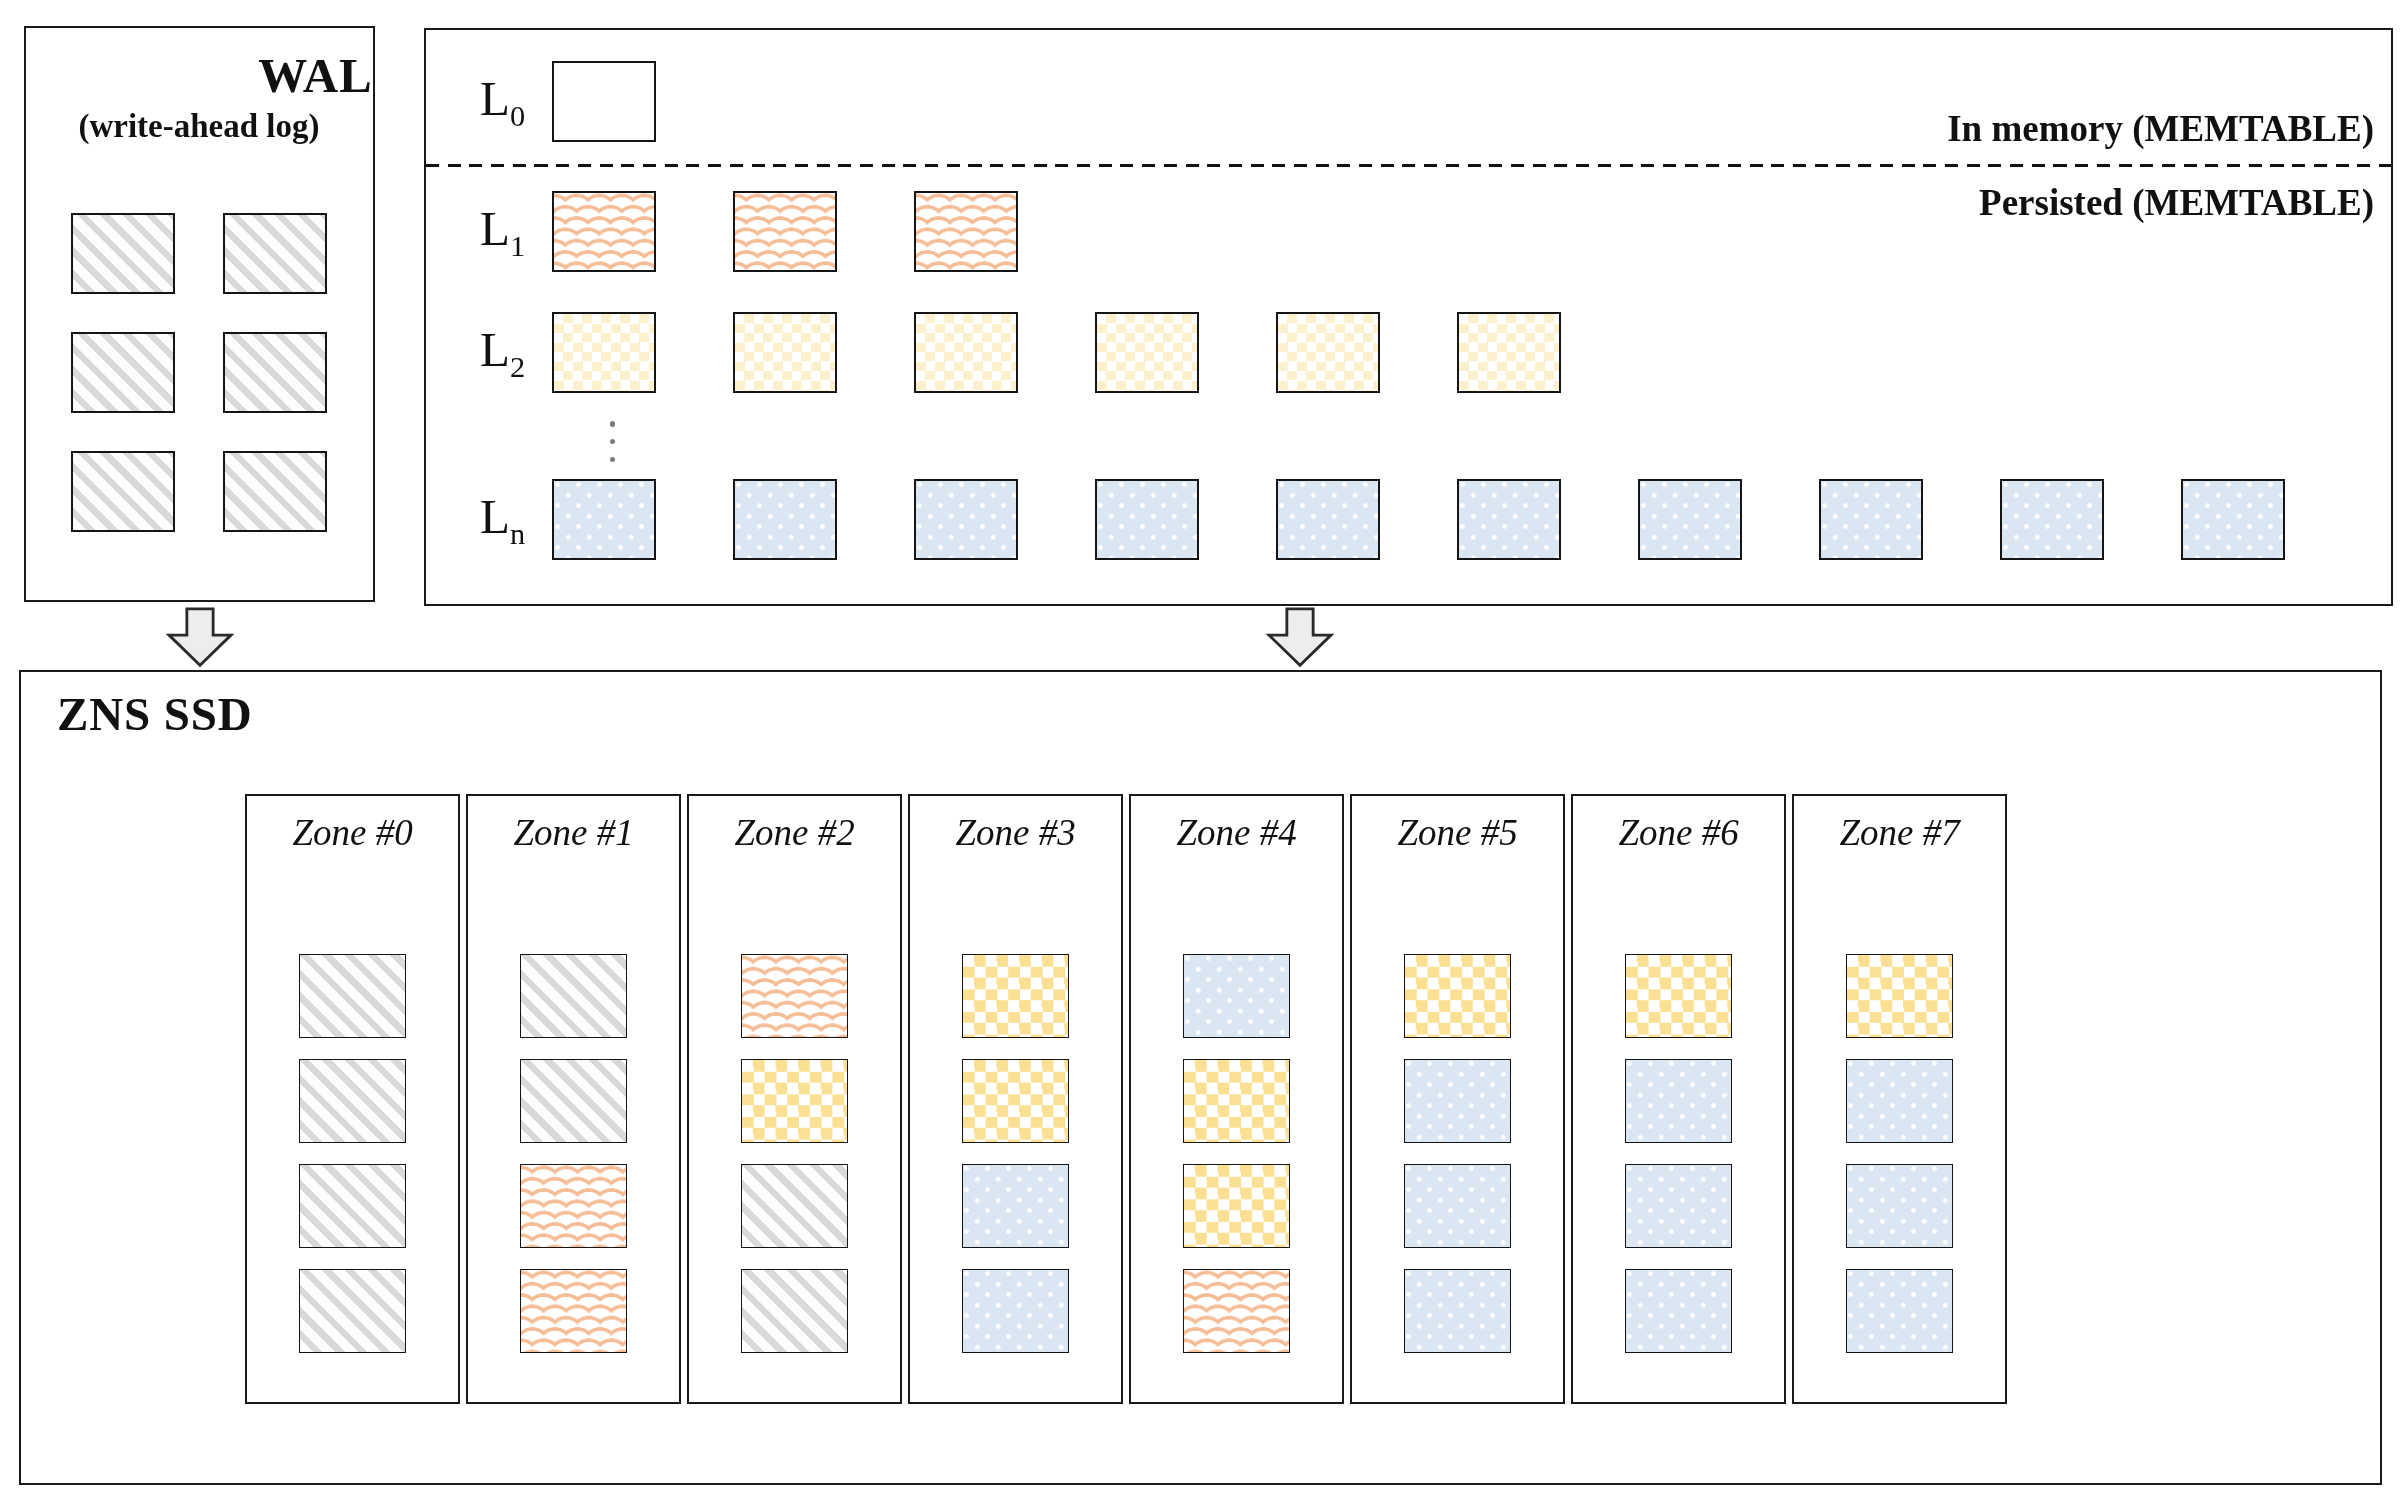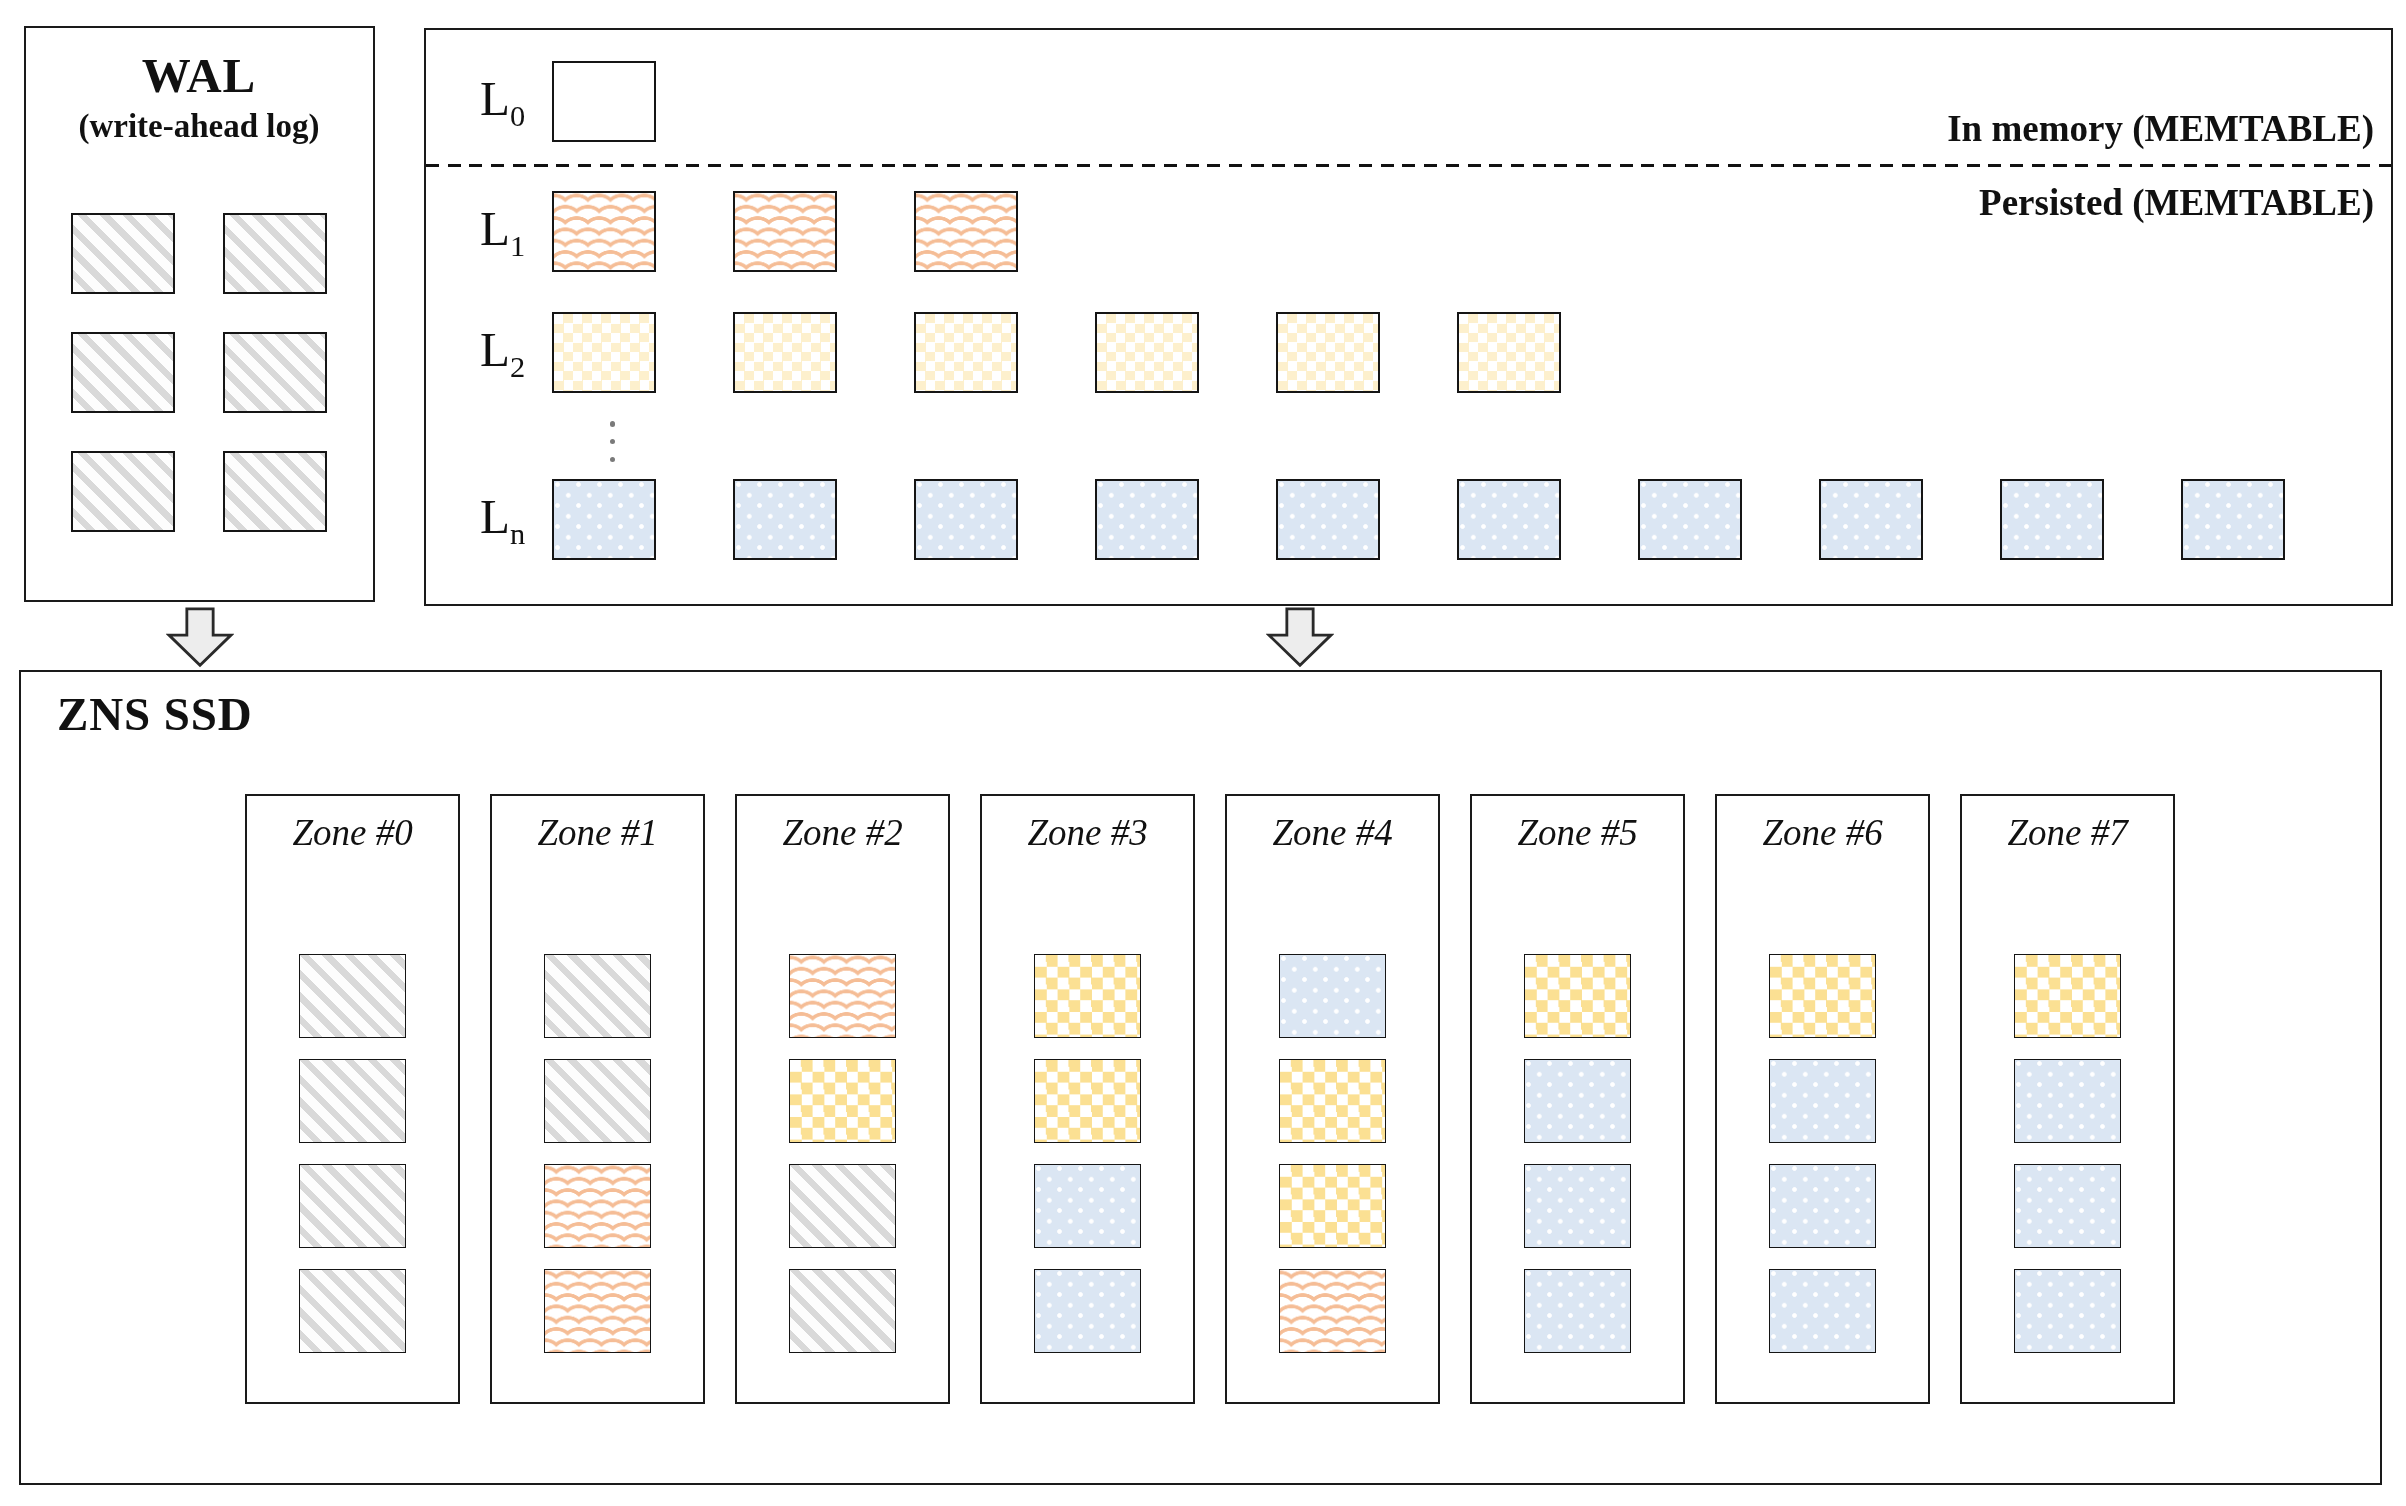--- a/index.html
+++ b/index.html
@@ -4,21 +4,21 @@
 <style>
   html,body{margin:0;padding:0;background:#fff;}
   .canvas{
     position:relative;width:2407px;height:1507px;background:#fff;overflow:hidden;
     font-family:"Liberation Serif","DejaVu Serif",serif;color:#111;
   }
   .box{position:absolute;background:#fff;border:2.8px solid #1a1a1a;box-sizing:border-box;}
 
   
   .wal-box{left:23.5px;top:26px;width:351px;height:576px;text-align:center;}
-  .wal-title{margin-top:19px;font-size:49px;font-weight:bold;letter-spacing:0.9px;}
+  .wal-title{margin-top:19px;font-size:49px;font-weight:bold;letter-spacing:0.9px;text-align:right;}
   .wal-subtitle{margin-top:3.8px;font-size:33px;font-weight:bold;}
   .wal-grid{position:absolute;top:185px;left:0;right:0;display:grid;
             grid-template-columns:104px 104px;gap:38px 48px;justify-content:center;}
 
   
   .lsm-box{left:424px;top:28px;width:1969px;height:578px;}
   .lsm-row{position:absolute;left:0;display:flex;align-items:center;height:81px;}
   .lvl-label{position:absolute;left:32px;width:89px;text-align:center;font-size:49px;}
   .lvl-label sub{font-size:0.62em;}
   .lvl-boxes{position:absolute;left:126px;display:flex;gap:77px;}
@@ -51,21 +51,21 @@
     background-size:21px 21px;background-position:3.8px 3.8px,14px 14px;}
 
   
   .arrow{position:absolute;width:68px;height:62px;}
   .arrow-1{left:166px;top:606px;}
   .arrow-2{left:1266px;top:606px;}
 
   
   .zns-box{left:19px;top:670px;width:2363px;height:815px;}
   .zns-title{position:absolute;left:36px;top:15px;font-size:47px;font-weight:bold;letter-spacing:0.9px;}
-  .zones{position:absolute;left:224px;top:122px;display:flex;gap:30px;}
+  .zones{position:absolute;left:224px;top:122px;display:flex;gap:6px;}
   .zone{width:215px;height:610px;border:2.8px solid #1a1a1a;box-sizing:border-box;
         background:#fff;position:relative;}
   .zone-title{margin-top:15px;text-align:center;font-style:italic;font-size:37px;}
   .zone-blocks{position:absolute;top:158px;left:0;right:0;display:flex;flex-direction:column;
                align-items:center;gap:21px;}
 </style>
 </head>
 <body>
 
 <div class="canvas">

